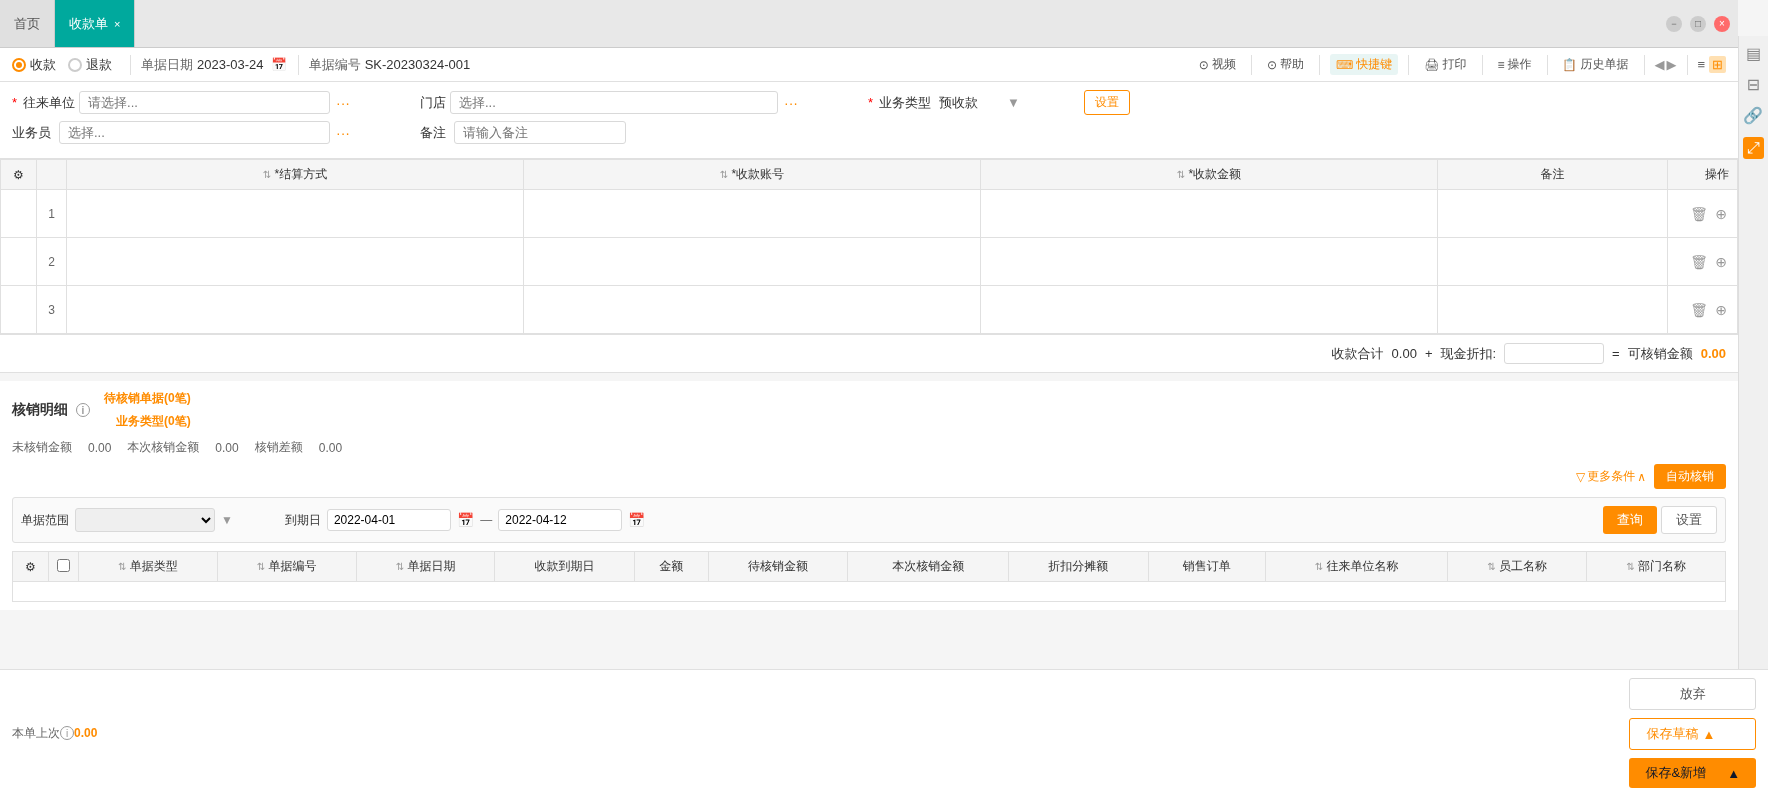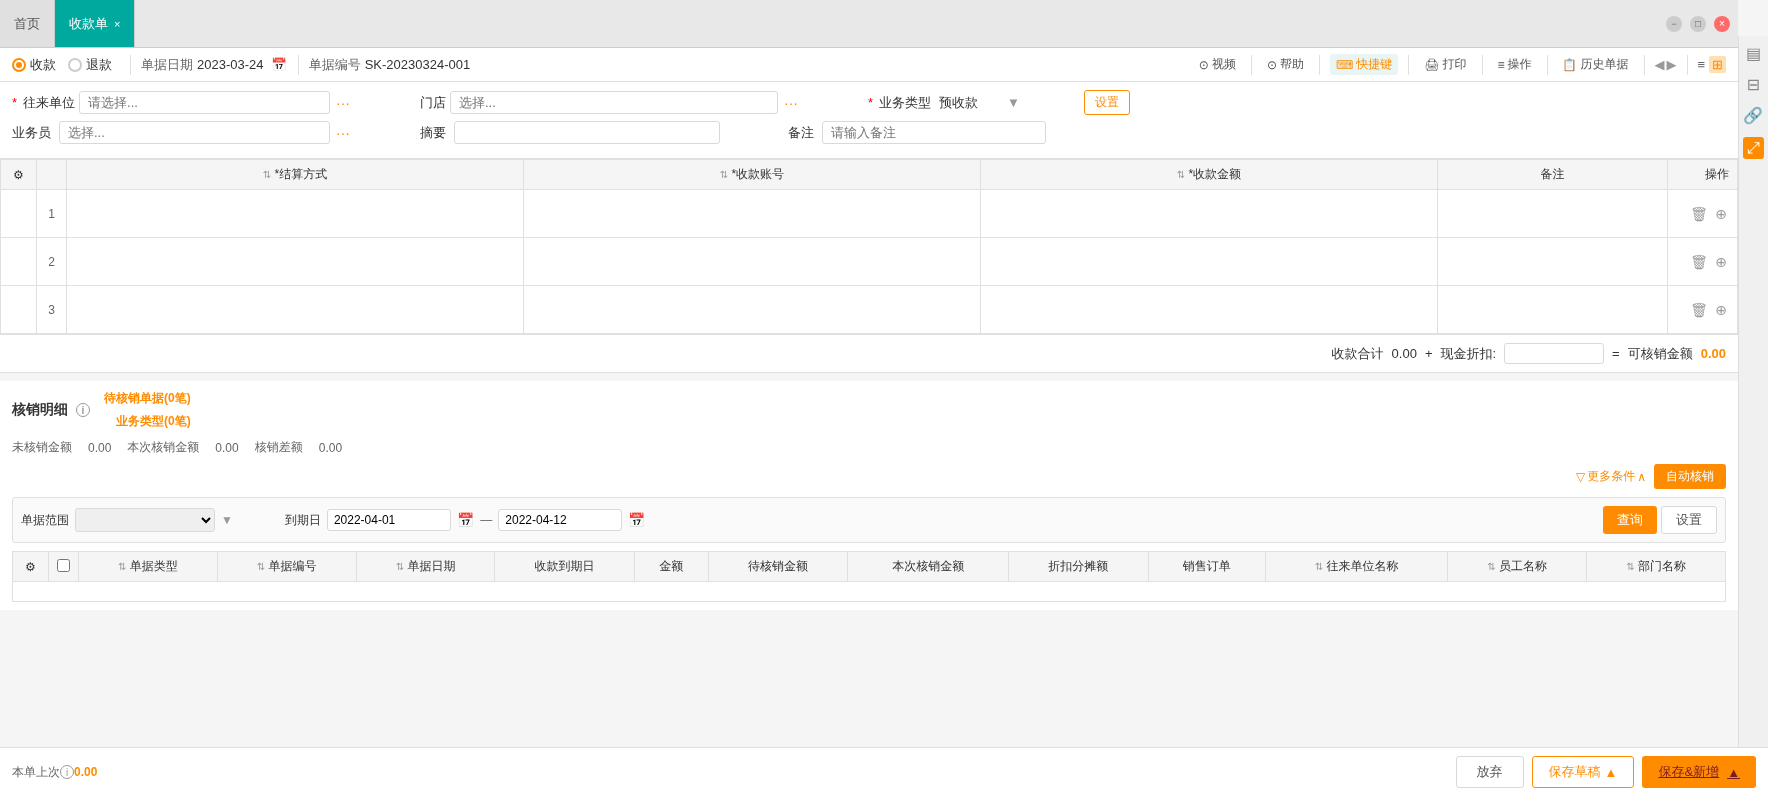--- a/index.html
+++ b/index.html
@@ -77,24 +77,24 @@
 
     
     .bottom-table { width: 100%; border-collapse: collapse; font-size: 12px; }
     .bottom-table th { background: #f5f5f5; border: 1px solid #e0e0e0; padding: 6px 8px; font-weight: normal; color: #333; white-space: nowrap; }
     .bottom-table td { border: 1px solid #e0e0e0; padding: 6px 8px; }
 
     
     .footer { position: fixed; bottom: 0; left: 0; right: 0; background: #fff; border-top: 1px solid #e0e0e0; padding: 8px 12px; display: flex; align-items: center; }
     .footer-left { display: flex; align-items: center; font-size: 12px; color: #666; }
     .footer-spacer { flex: 1; }
-    .footer-btns { display: flex; gap: 8px; }
+    .footer-btns { display: flex; gap: 8px; flex-direction: column; }
     .btn-discard { border: 1px solid #d9d9d9; background: #fff; color: #555; border-radius: 3px; padding: 6px 20px; cursor: pointer; font-size: 13px; }
     .btn-draft { border: 1px solid #ff8c00; background: #fff; color: #ff8c00; border-radius: 3px; padding: 6px 16px; cursor: pointer; font-size: 13px; display: flex; align-items: center; gap: 4px; }
-    .btn-save { background: #ff8c00; color: #7f1d1d; border: none; border-radius: 3px; padding: 6px 16px; cursor: pointer; font-size: 13px; display: flex; align-items: center; gap: 8px; text-decoration: underline; }
+    .btn-save { background: #ff8c00; color: #0f172a; border: none; border-radius: 3px; padding: 6px 16px; cursor: pointer; font-size: 13px; display: flex; align-items: center; gap: 21px; }
 
     
     .right-sidebar { position: fixed; right: 0; top: 36px; bottom: 0; width: 30px; background: #f0f0f0; display: flex; flex-direction: column; align-items: center; padding: 8px 0; gap: 12px; border-left: 1px solid #ddd; }
     .sidebar-icon { color: #888; font-size: 16px; cursor: pointer; }
     .sidebar-icon.active { color: #ff8c00; }
 
     .main-content { margin-right: 30px; margin-bottom: 50px; }
   </style>
 </head>
 <body>
@@ -202,28 +202,24 @@
       </div>
     </div>
     <div class="form-row">
 
       <div class="form-field" style="flex:0 0 340px;">
         <span style="margin-right:4px;">业务员</span>
         <input class="form-input" type="text" style="width: 220px;" placeholder="选择...">
         <span class="more-btn">···</span>
       </div>
 
-      <div class="form-field" style="margin-left:60px;flex:0 0 300px;">
-        <span style="margin-right:4px;">摘要</span>
-        <input class="form-input" type="text" style="width: 220px;">
-      </div>
 
       <div class="form-field" style="margin-left:60px;">
         <span style="margin-right:4px;">备注</span>
-        <input class="form-input" type="text" style="width: 224px;" placeholder="请输入备注">
+        <input class="form-input" type="text" style="width: 172px;" placeholder="请输入备注">
       </div>
     </div>
   </div>
 
   <div class="table-area">
     <table class="data-table">
       <thead>
         <tr>
           <th class="gear-cell">⚙</th>
           <th style="width:30px;"></th>

